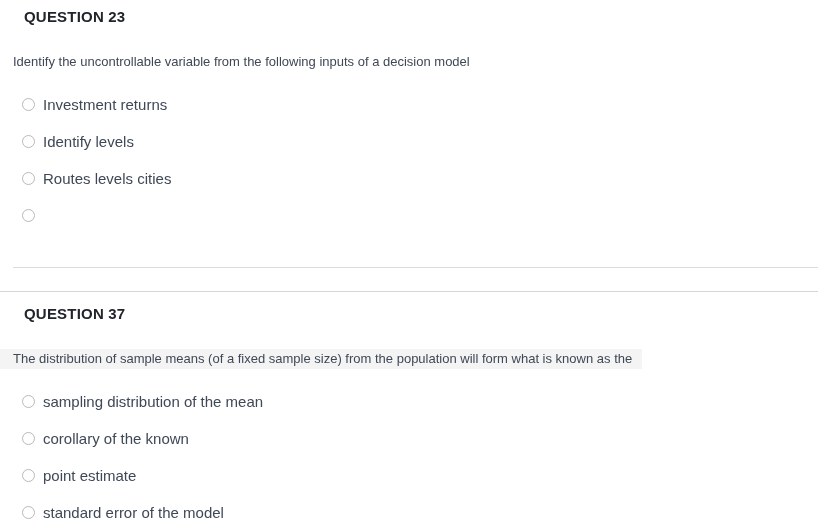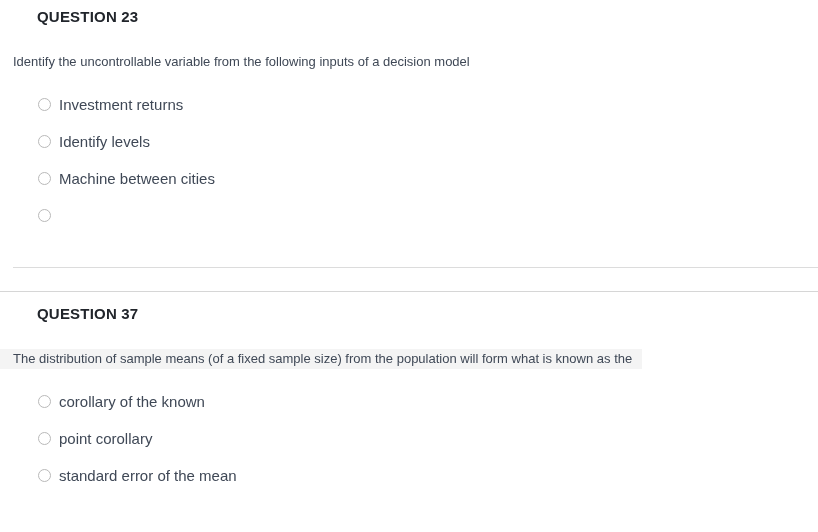--- a/index.html
+++ b/index.html
@@ -29,21 +29,21 @@
     width: 100%;
     box-sizing: border-box;
   }
 
   .question-header {
     font-family: "Liberation Sans", sans-serif;
     font-weight: bold;
     font-size: 15px;
     letter-spacing: 0.2px;
     color: #21252b;
-    padding-left: 37px;
+    padding-left: 24px;
   }
 
   .question-text {
     font-family: "Liberation Sans", sans-serif;
     font-size: 13px;
     color: #3f4856;
     padding-left: 13px;
     padding-right: 10px;
     line-height: 20px;
     white-space: nowrap;
@@ -58,21 +58,21 @@
   .options-list {
     list-style: none;
     margin: 0;
     padding: 0;
   }
 
   .option-row {
     display: flex;
     align-items: center;
     cursor: pointer;
-    padding-left: 38px;
+    padding-left: 22px;
   }
 
   .radio-mark {
     width: 13px;
     height: 13px;
     min-width: 13px;
     border: 1px solid #b9b9b9;
     border-radius: 50%;
     background: #ffffff;
     box-sizing: border-box;
@@ -132,53 +132,57 @@
         <span class="option-label">Investment returns</span>
       </li>
 
       <li class="option-row">
         <span class="radio-mark"></span>
         <span class="option-label">Identify levels</span>
       </li>
 
       <li class="option-row">
         <span class="radio-mark"></span>
-        <span class="option-label">Machine between cities</span>
+        <span class="option-label">Routes levels cities</span>
       </li>
 
       <li class="option-row">
         <span class="radio-mark"></span>
       </li>
 
     </ul>
   </div>
 
   <div id="divider-1" class="divider indented"></div>
   <div id="divider-2" class="divider"></div>
 
   <div class="question-block">
 
     <div id="q24-header" class="question-header">QUESTION 37</div>
 
     <div id="q24-text" class="question-text highlight">The distribution of sample means (of a fixed sample size) from the population will form what is known as the</div>
 
     <ul id="q24-options" class="options-list">
 
+      <li class="option-row">
+        <span class="radio-mark"></span>
+        <span class="option-label">sampling distribution of the mean</span>
+      </li>
 
       <li class="option-row">
         <span class="radio-mark"></span>
         <span class="option-label">corollary of the known</span>
       </li>
 
       <li class="option-row">
         <span class="radio-mark"></span>
-        <span class="option-label">point corollary</span>
+        <span class="option-label">point estimate</span>
       </li>
 
       <li class="option-row">
         <span class="radio-mark"></span>
-        <span class="option-label">standard error of the mean</span>
+        <span class="option-label">standard error of the model</span>
       </li>
 
     </ul>
   </div>
 
 </div>
 
 </body></html>

